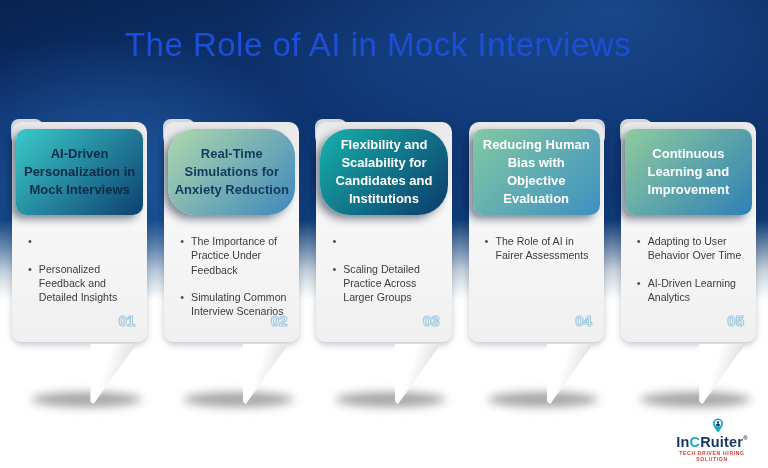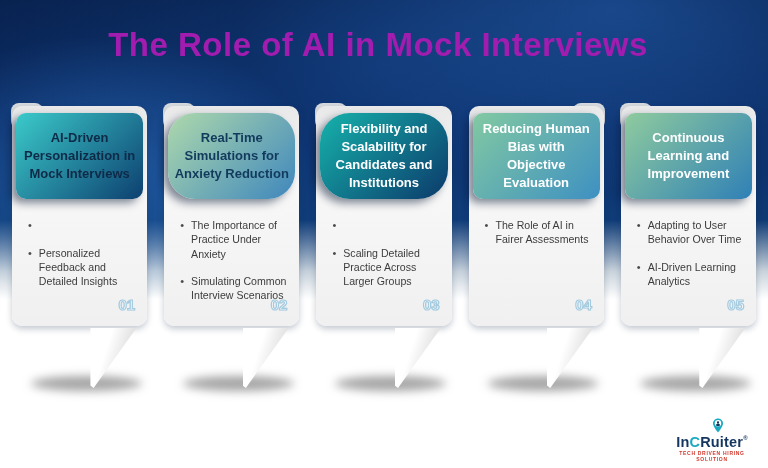--- a/index.html
+++ b/index.html
@@ -8,25 +8,25 @@
     font-family:"Liberation Sans", sans-serif;
     position:relative;
     background:
       radial-gradient(ellipse 300px 190px at 14% 36%, rgba(47,120,203,.55), rgba(47,120,203,0) 70%),
       radial-gradient(ellipse 520px 250px at 80% 2%, rgba(40,105,190,.48), rgba(40,105,190,0) 72%),
       radial-gradient(ellipse 700px 300px at 50% 14%, rgba(27,84,165,.35), rgba(27,84,165,0) 75%),
       linear-gradient(180deg,#071e49 0%, #0a2a61 28%, #0e3a74 47%, #c9d3dc 58%, #ffffff 64%);
   }
   .title {
     position:absolute; top:26px; left:0; right:12px;
-    text-align:center; color:#a21caf; font-size:33px; font-weight:700;
+    text-align:center; color:#1d4ed8; font-size:33px; font-weight:400;
     letter-spacing:.5px;
   }
   .cards {
-    position:absolute; top:100px; left:12px; right:12px;
+    position:absolute; top:116px; left:12px; right:12px;
     display:flex; gap:17px;
   }
   .card { position:relative; flex:1; height:226px; }
   .tab {
     position:absolute; top:3px; left:-1px; width:32px; height:26px;
     background:#d7dbdf; border-radius:8px; z-index:1;
   }
   .card:nth-child(4) .tab { left:auto; right:-1px; }
   .card-back {
     position:absolute; inset:0; top:6px; border-radius:10px; z-index:2;
@@ -101,21 +101,21 @@
     </div>
     <div class="card">
       <div class="ground-shadow"></div>
       <div class="tab"></div>
       <div class="card-back"></div>
       <div class="tail"></div>
       <div class="card-header" style="background: linear-gradient(135deg, rgb(174, 217, 172) 0%, rgb(63, 135, 189) 100%); color: rgb(18, 58, 92); border-radius: 27px;">Real-Time Simulations for Anxiety Reduction</div>
       <div class="card-body">
         <div class="bullet-row">
           <div class="bullet-dot">•</div>
-          <div class="bullet-text">The Importance of Practice Under Anxiety</div>
+          <div class="bullet-text">The Importance of Practice Under Feedback</div>
         </div>
         <div class="bullet-row">
           <div class="bullet-dot">•</div>
           <div class="bullet-text">Simulating Common Interview Scenarios</div>
         </div>
       </div>
       <div class="card-num">02</div>
     </div>
     <div class="card">
       <div class="ground-shadow"></div>

